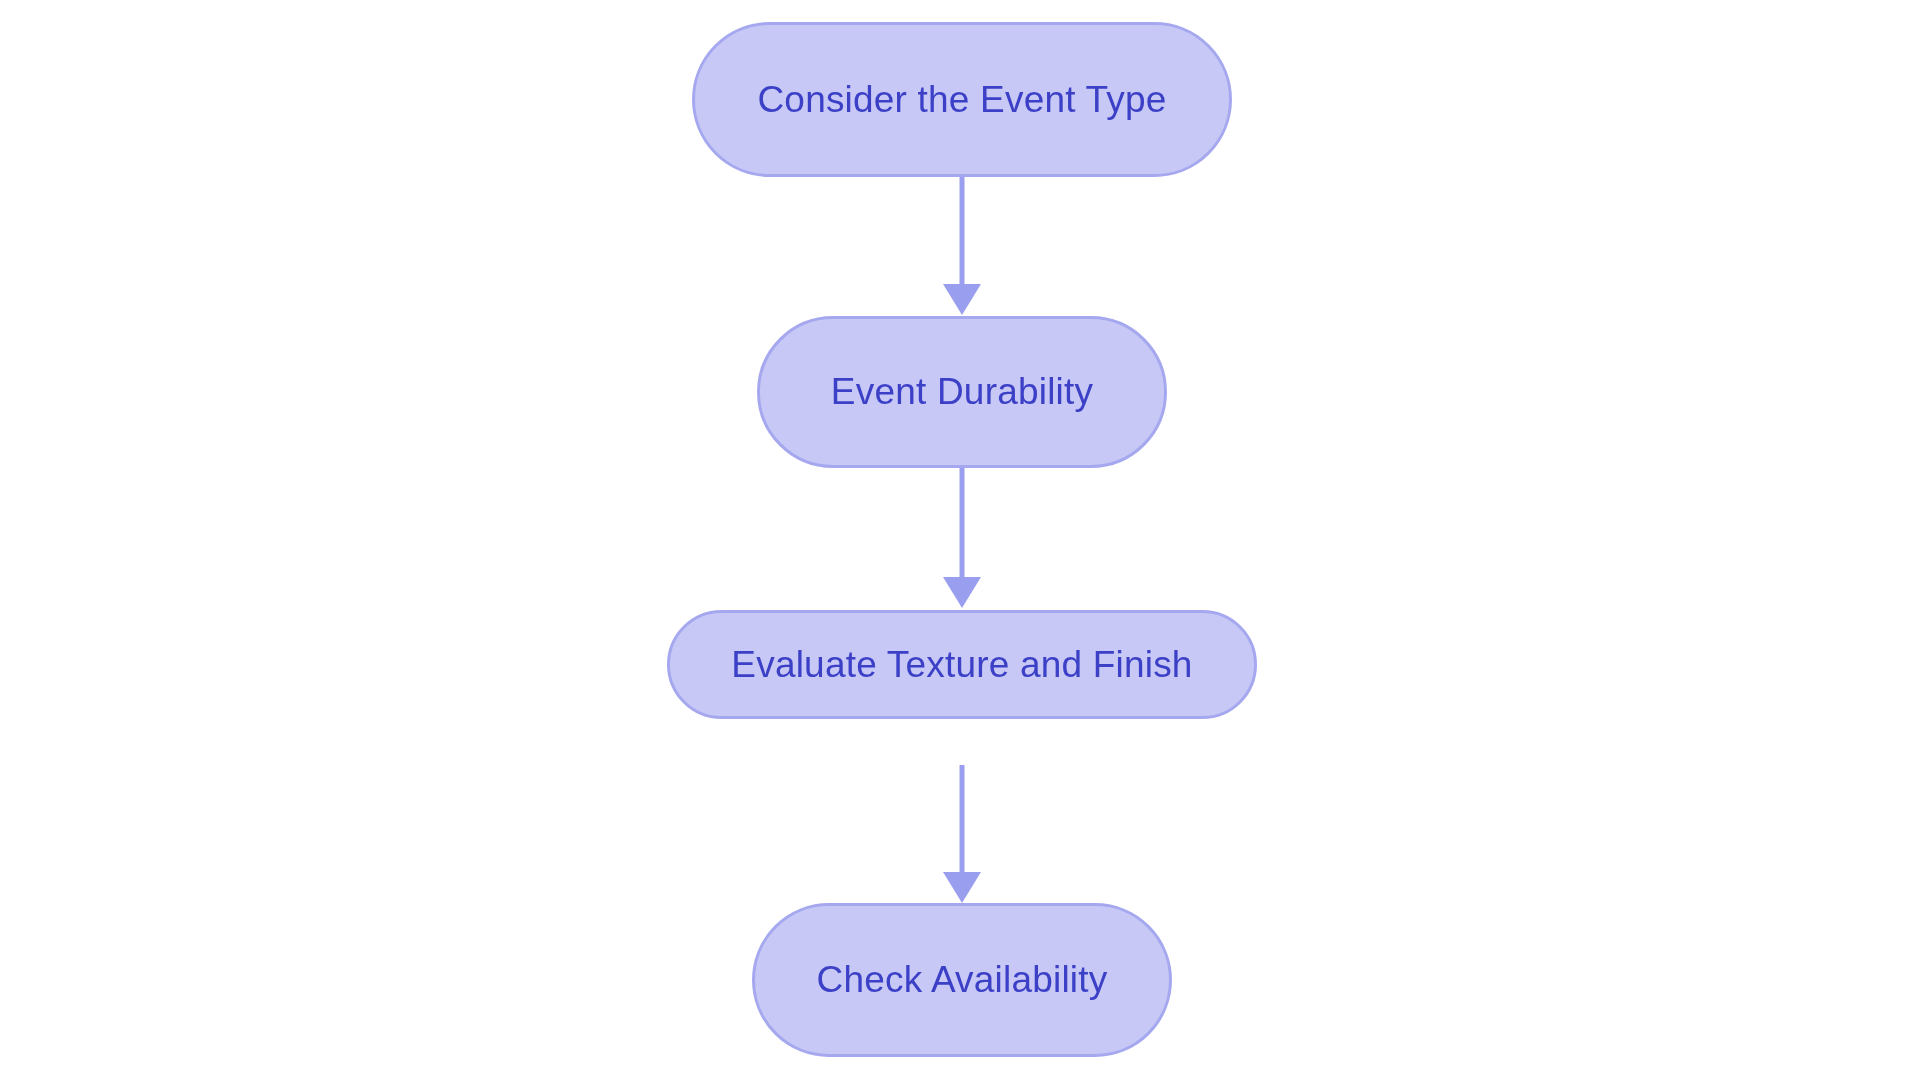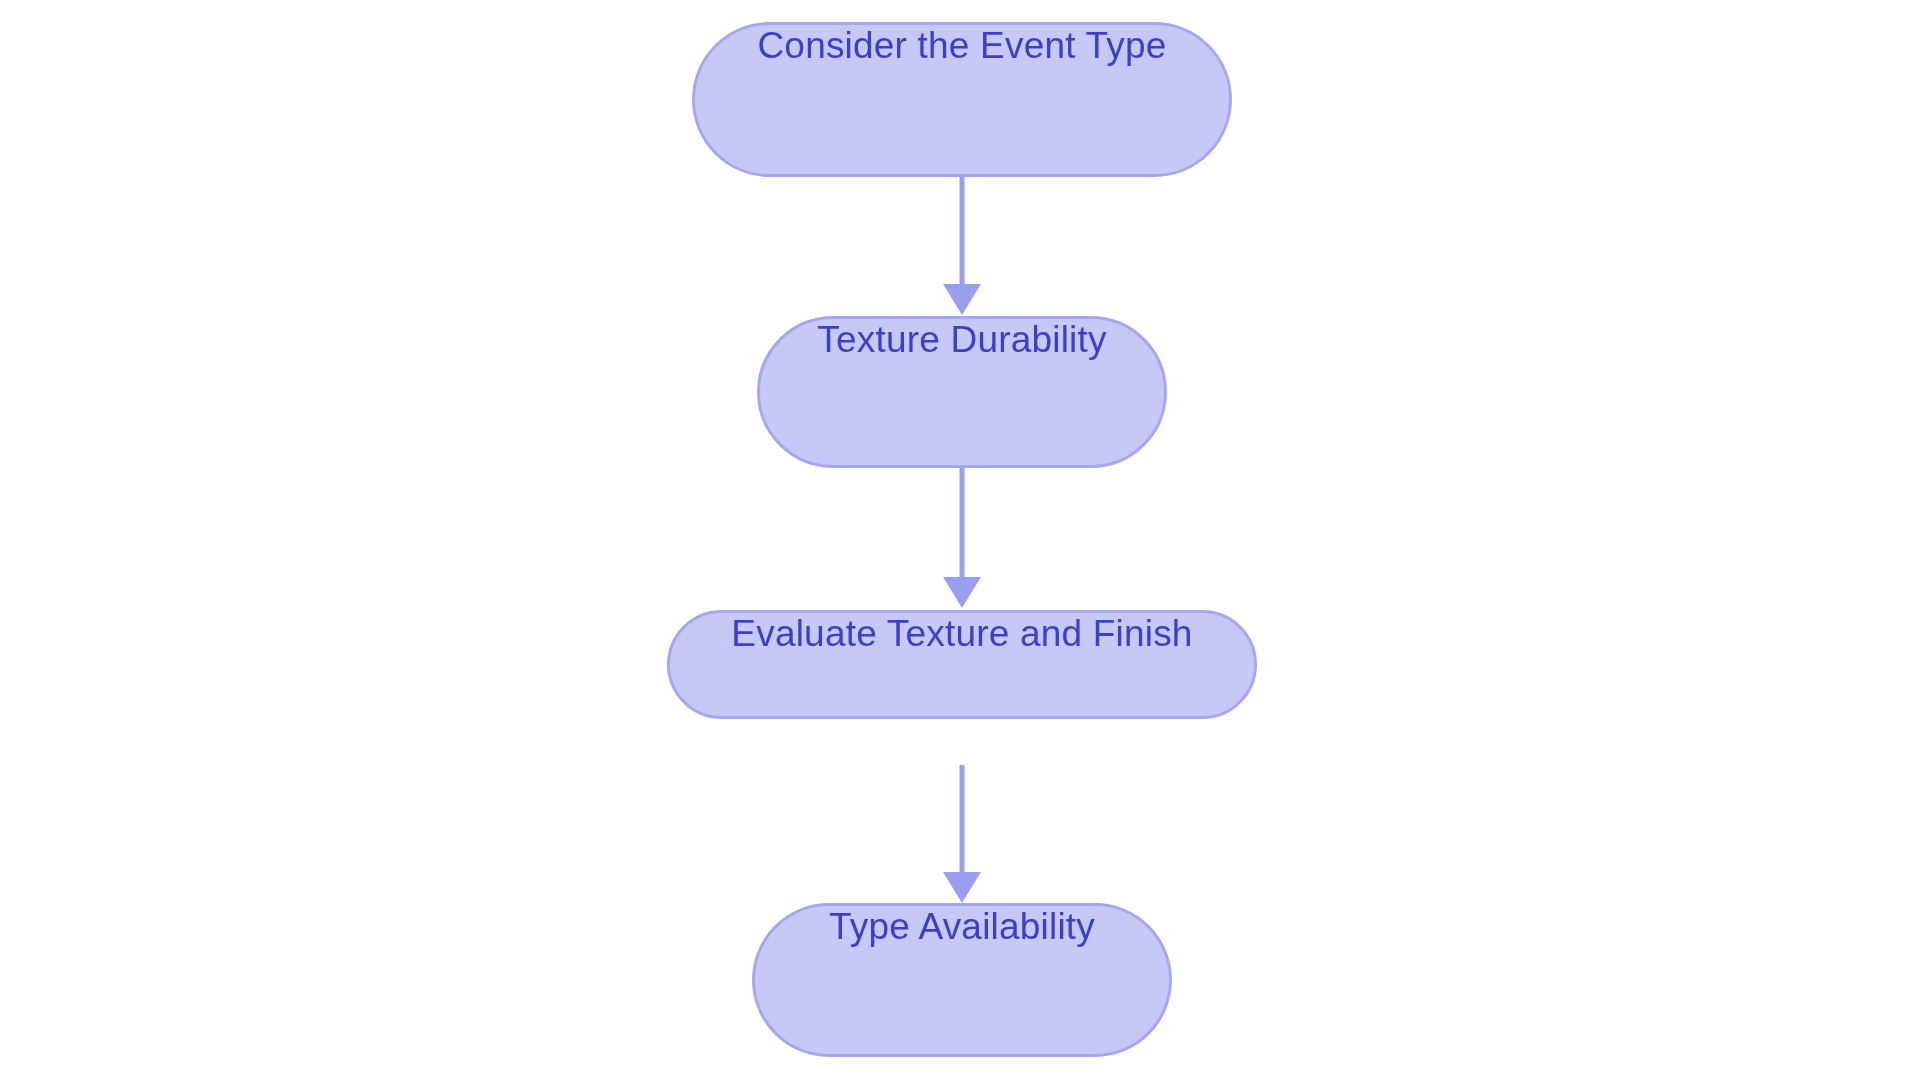--- a/index.html
+++ b/index.html
@@ -37,21 +37,21 @@
   }
   .arrow-head {
     fill: var(--arrow);
   }
   .node {
     position: absolute;
     background: var(--node-fill);
     border: 3px solid var(--node-border);
     border-radius: 80px;
     display: flex;
-    align-items: flex-start;
+    align-items: center;
     justify-content: center;
   }
   .node-label {
     color: var(--node-text);
     font-size: 37px;
     font-weight: 400;
     letter-spacing: 0.2px;
     white-space: nowrap;
   }
   .node-1 { left: 692px; top: 22px;  width: 540px; height: 155px; }
@@ -77,24 +77,24 @@
       <line class="arrow-line" x1="962" y1="765" x2="962" y2="874"></line>
       <polygon class="arrow-head" points="943,872 981,872 962,903"></polygon>
     </g>
   </svg>
 
   <div class="node node-1">
     <span class="node-label">Consider the Event Type</span>
   </div>
 
   <div class="node node-2">
-    <span class="node-label">Texture Durability</span>
+    <span class="node-label">Event Durability</span>
   </div>
 
   <div class="node node-3">
     <span class="node-label">Evaluate Texture and Finish</span>
   </div>
 
   <div class="node node-4">
-    <span class="node-label">Type Availability</span>
+    <span class="node-label">Check Availability</span>
   </div>
 
 </div>
 
 </body></html>

